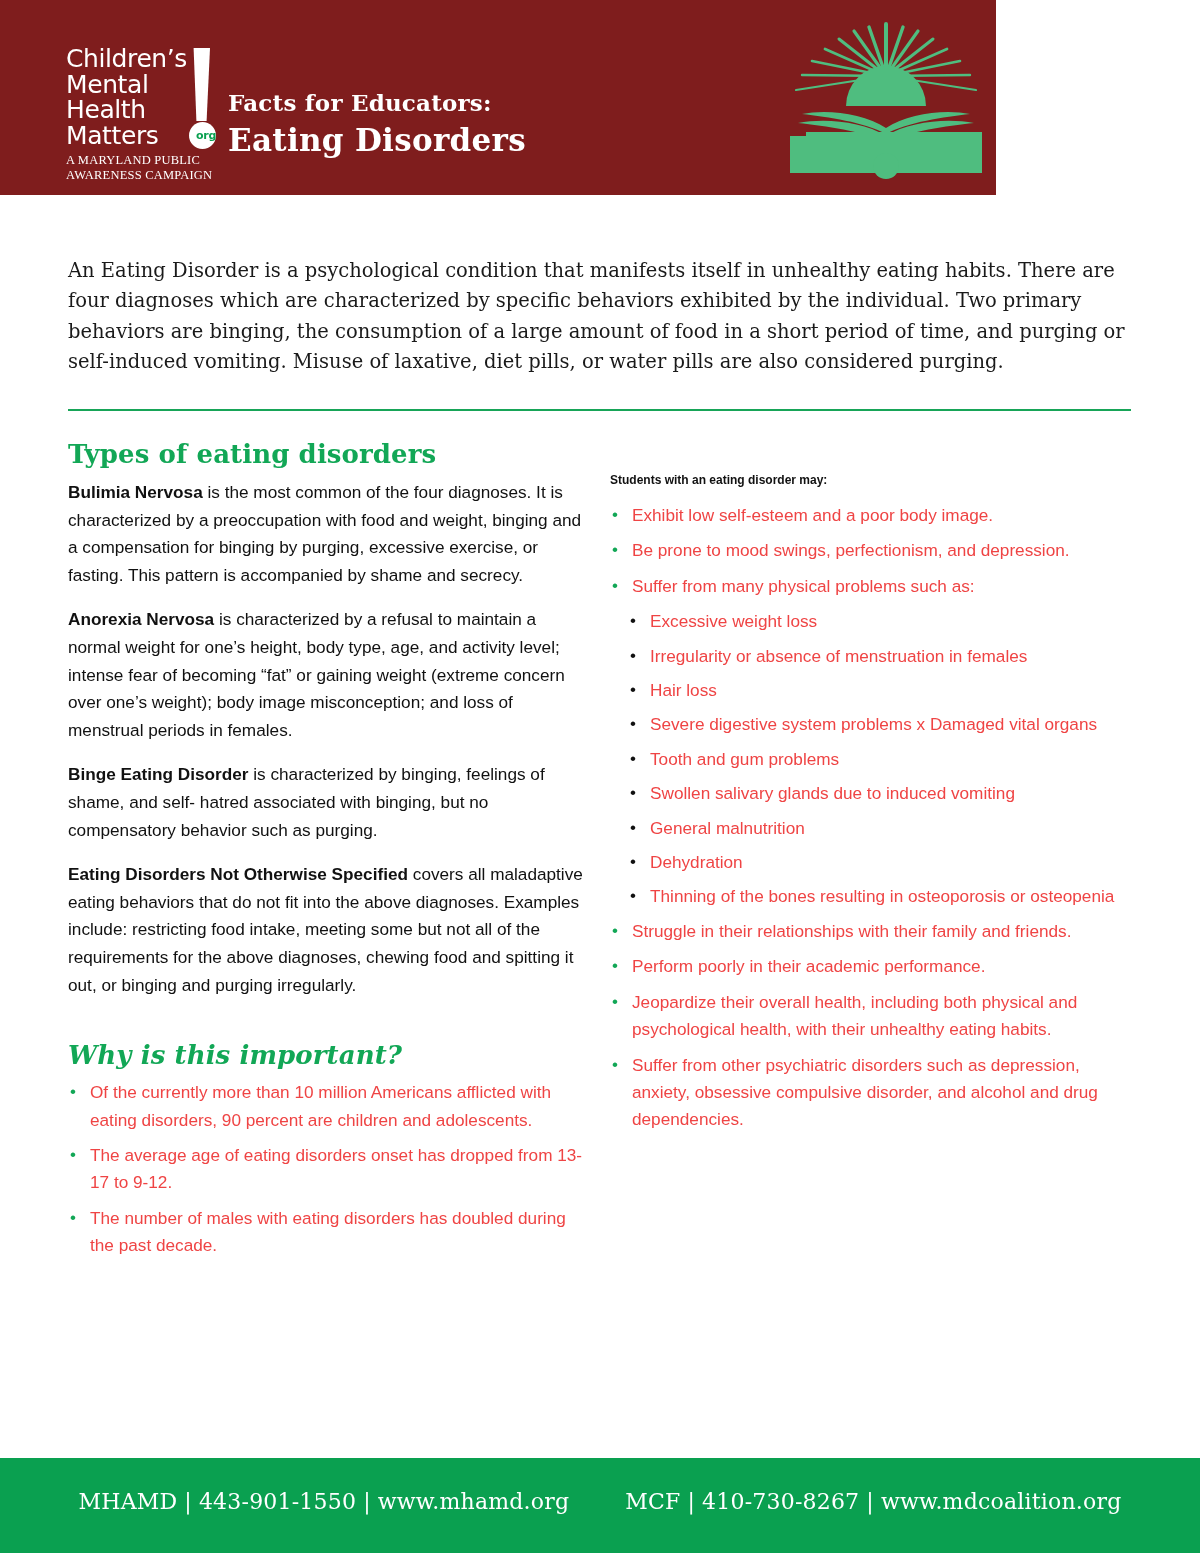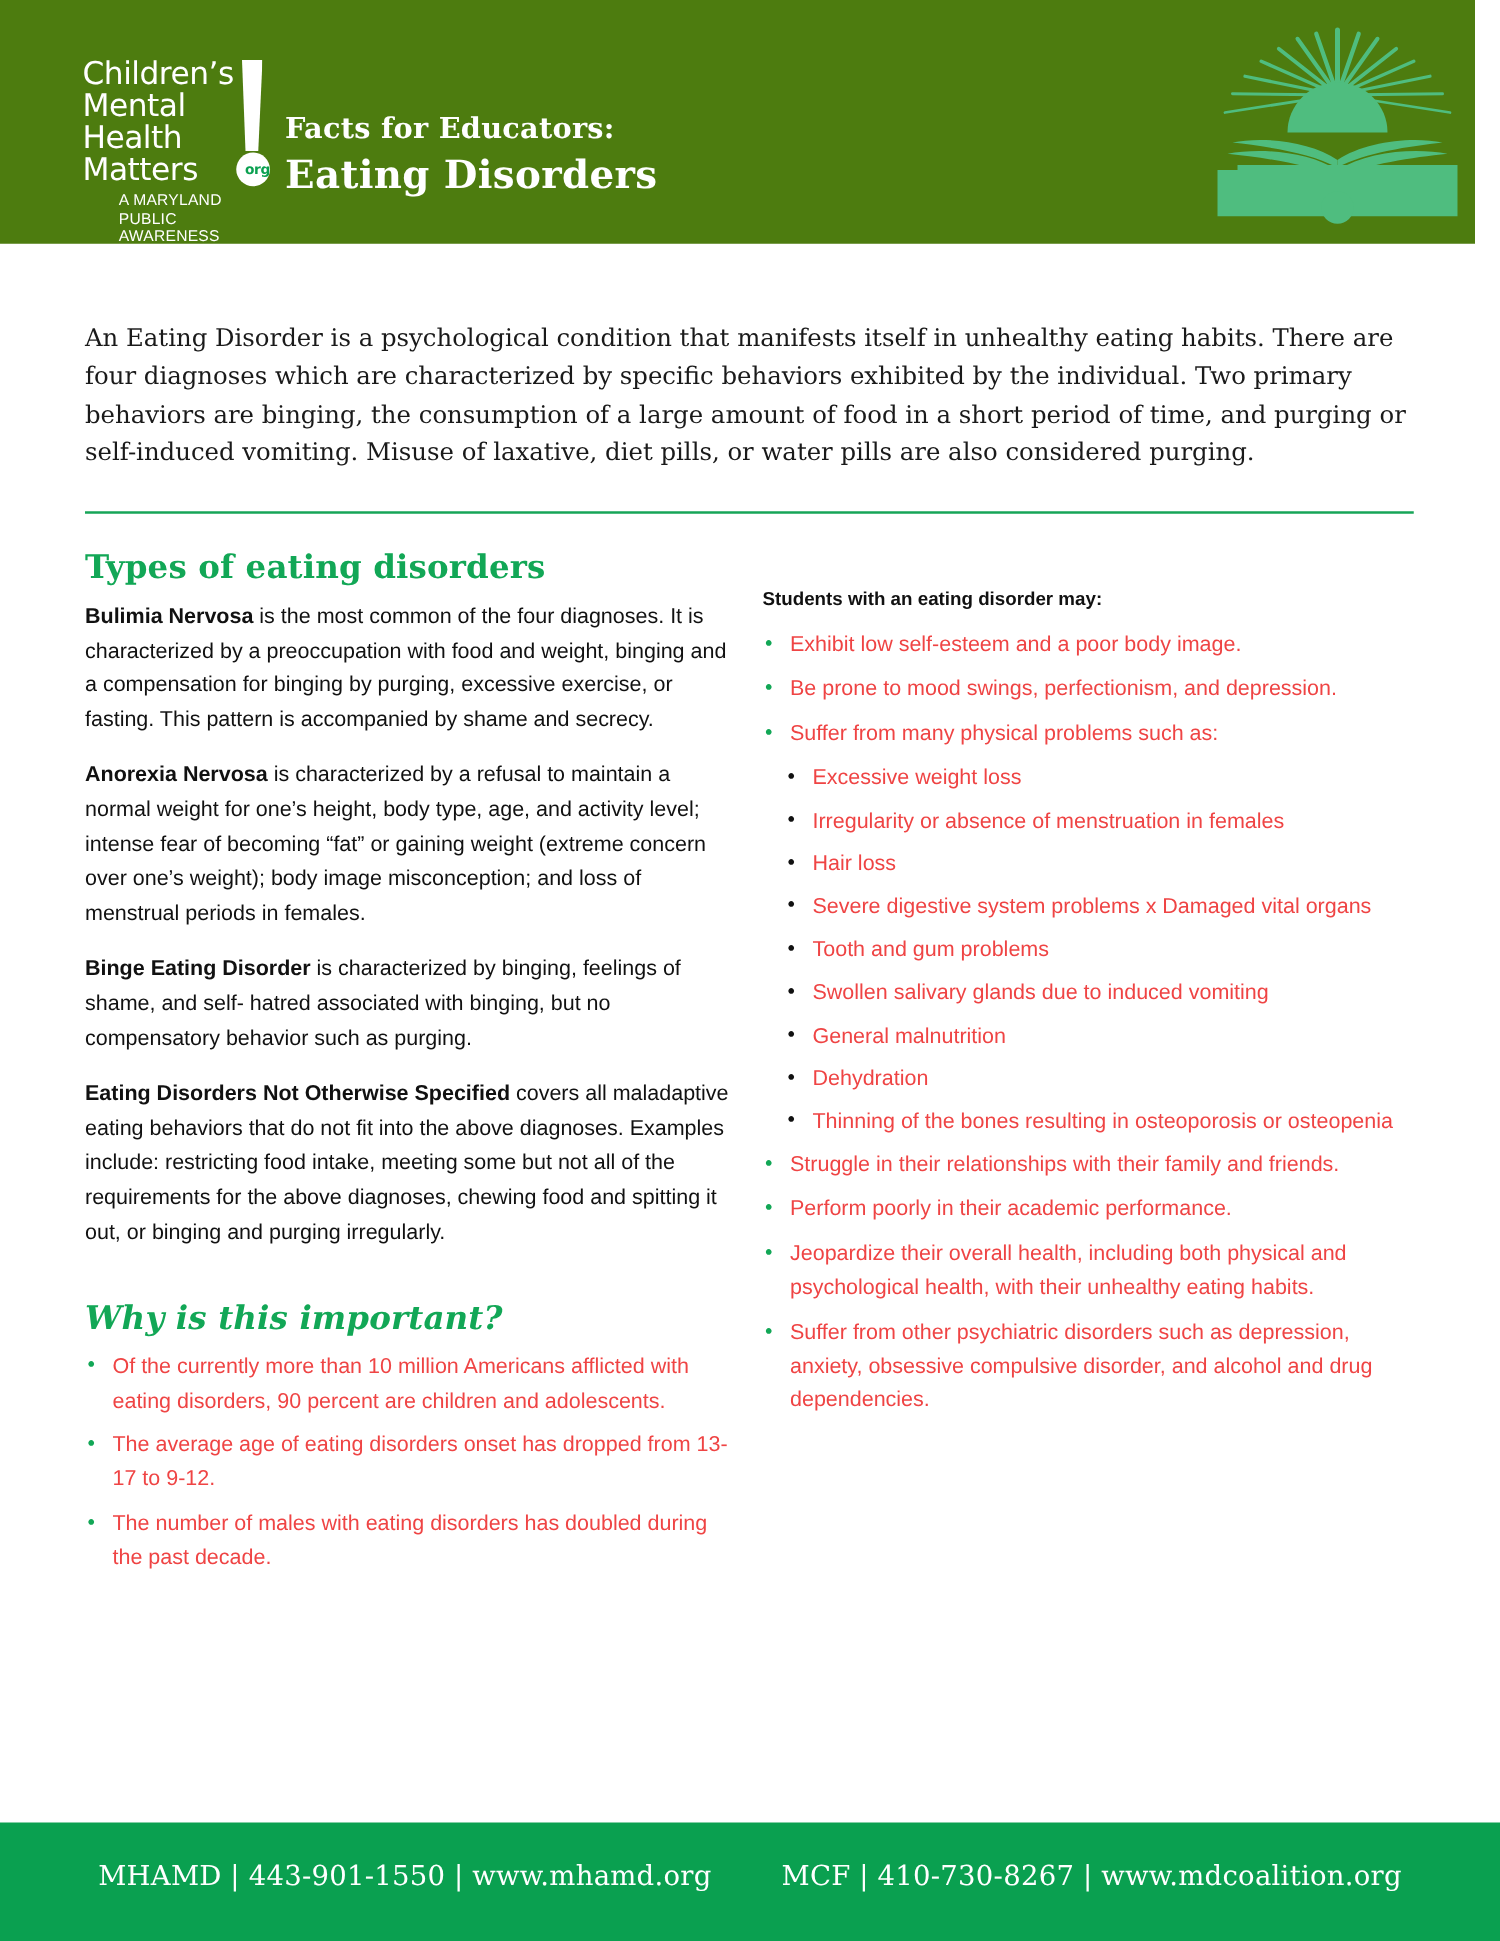--- a/index.html
+++ b/index.html
@@ -12,23 +12,23 @@
     height: 1553px;
     position: relative;
     font-family: "Liberation Sans", sans-serif;
     overflow: hidden;
   }
 
   
   .header {
     position: absolute;
     left: 0; top: 0;
-    width: 1180px;
+    width: 996px;
     height: 195px;
-    background: #4d7c0f;
+    background: #7f1d1d;
     overflow: hidden;
   }
   .logo {
     position: absolute;
     left: 66px;
     top: 46px;
     width: 150px;
     color: #ffffff;
   }
   .logo-words {
@@ -61,26 +61,25 @@
     color: #0aa050;
     font-family: "DejaVu Sans", sans-serif;
     font-size: 11px;
     font-weight: 700;
     line-height: 27px;
     text-align: right;
     letter-spacing: -0.3px;
   }
   .logo-tag {
     margin-top: 5px;
-    font-family: Liberation Sans, sans-serif;
+    font-family: Liberation Serif, serif;
     font-size: 12.5px;
     line-height: 14.5px;
     letter-spacing: 0.2px;
     color: #ffffff;
-    margin-left: 29px;
   }
   .logo-tag span { display: block; }
 
   .title-block {
     position: absolute;
     left: 228px;
     top: 88px;
     color: #ffffff;
   }
   .title-eyebrow {
@@ -157,21 +156,21 @@
     font-size: 17.2px;
     line-height: 27.6px;
     color: #111111;
   }
   p.para b { font-weight: 700; }
 
   .subhead {
     margin: 0 0 10px 0;
     font-family: "Liberation Sans", sans-serif;
     font-weight: 700;
-    font-size: 15px;
+    font-size: 12px;
     line-height: 24px;
     color: #111111;
   }
 
   ul.blist {
     list-style: none;
     margin: 0;
     padding: 0;
   }
   ul.blist > li {

